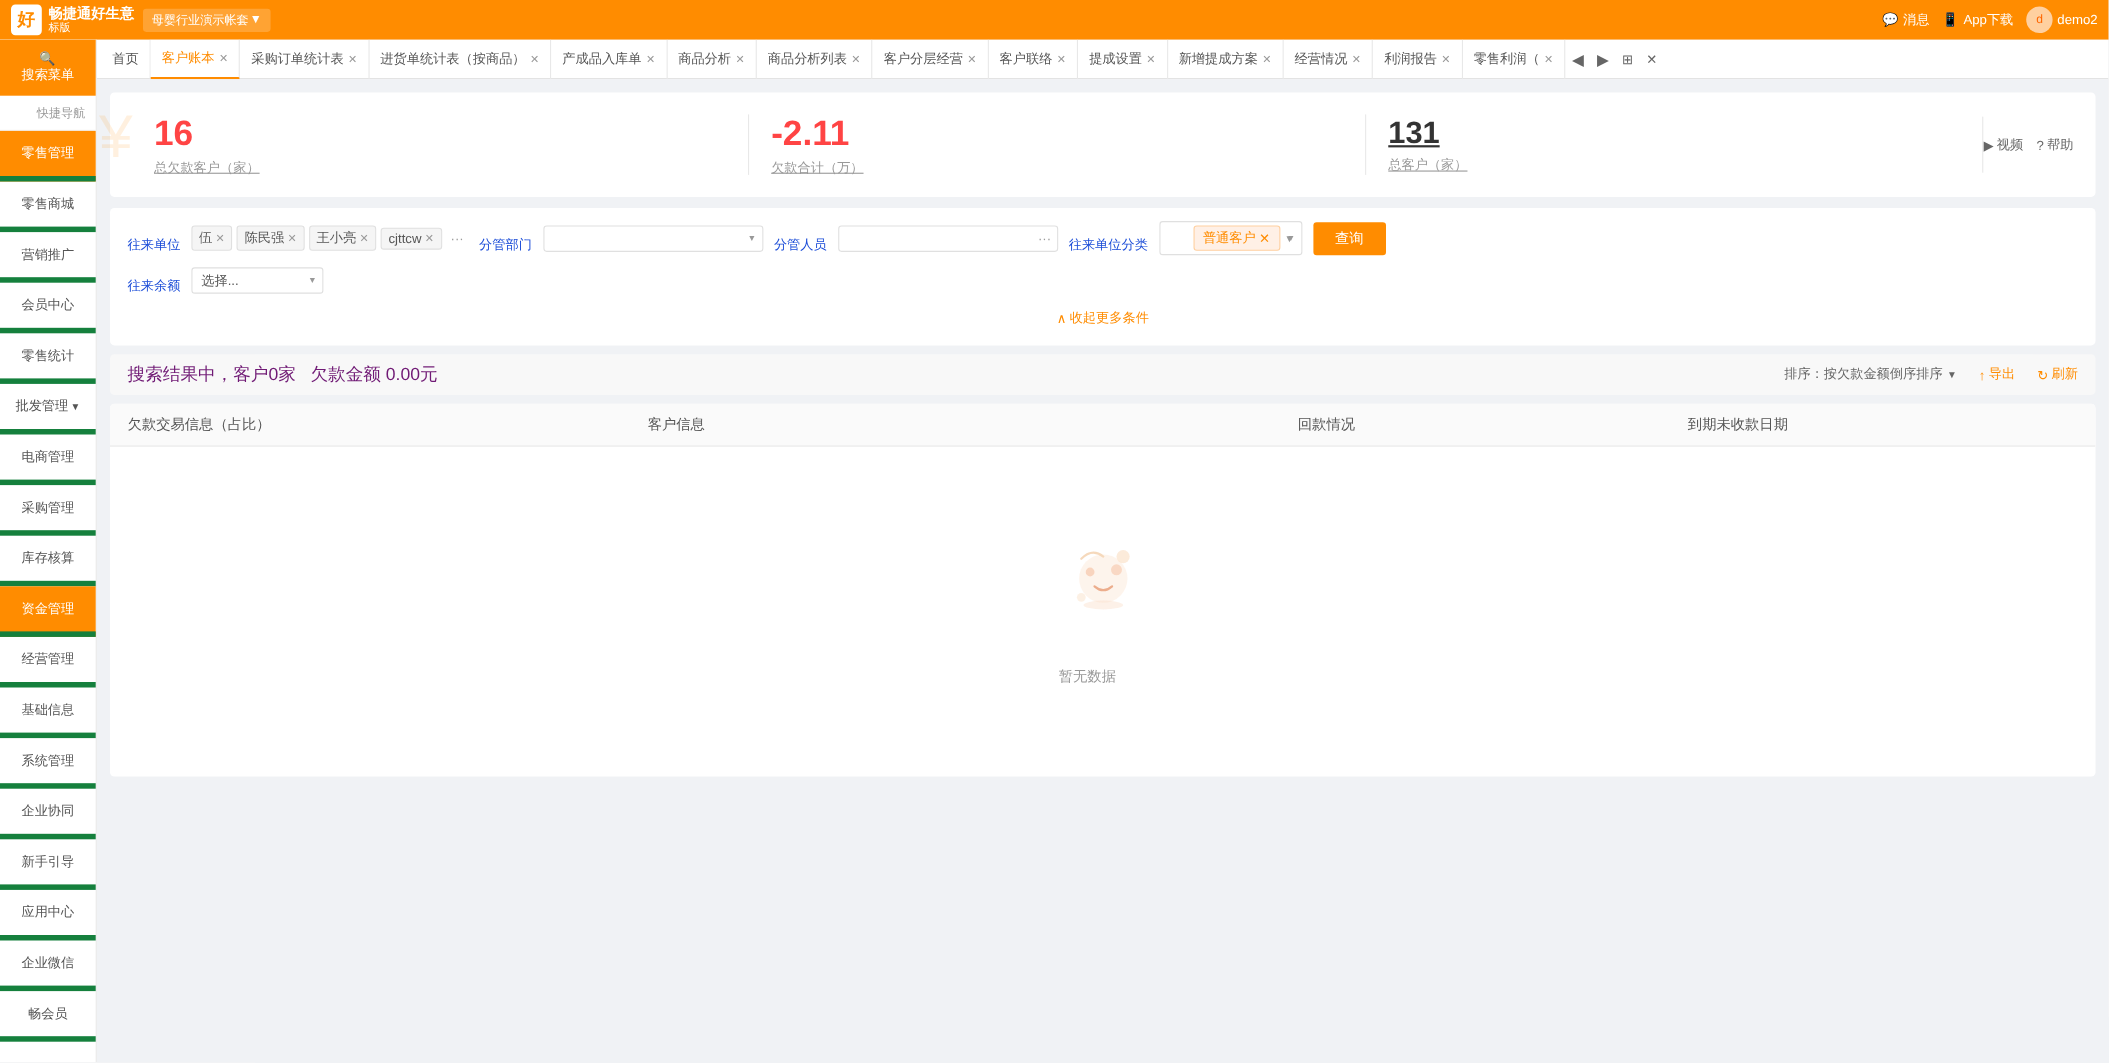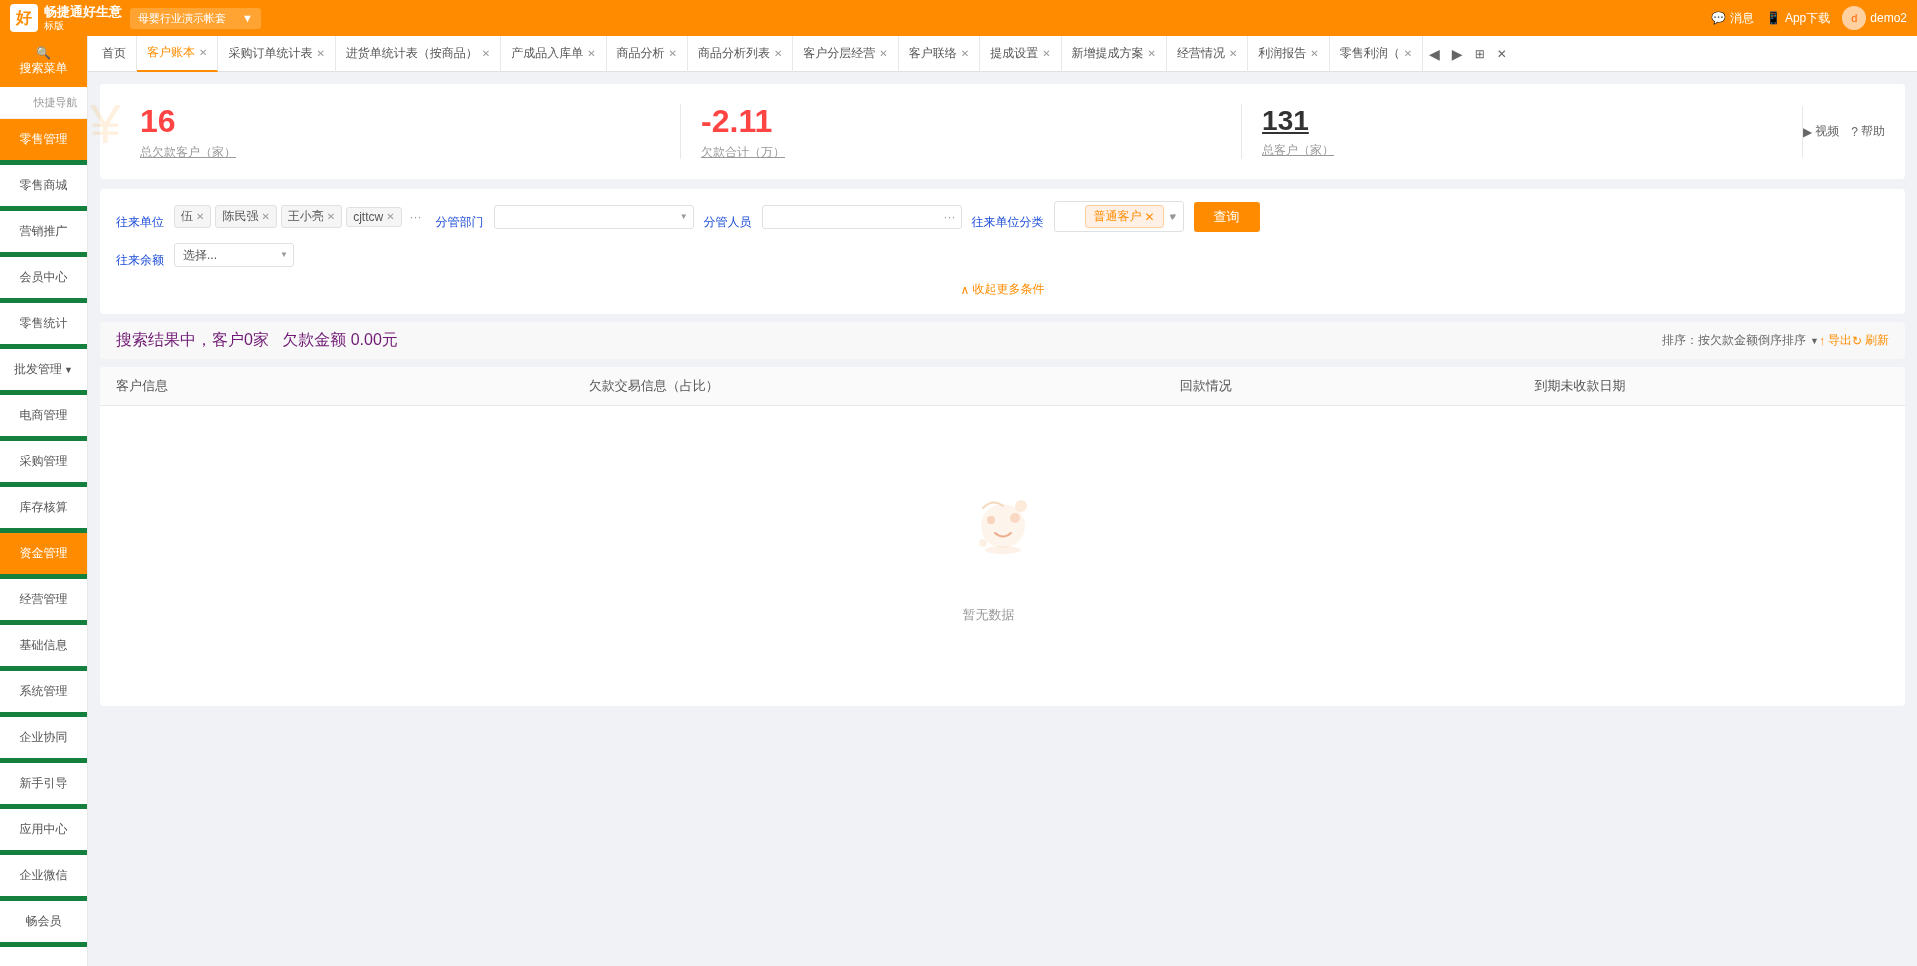--- a/index.html
+++ b/index.html
@@ -13,21 +13,21 @@
     .content-area { flex: 1; display: flex; flex-direction: column; overflow: hidden; }
     .tab-bar { background: #fff; border-bottom: 1px solid #e0e0e0; display: flex; align-items: center; height: 36px; flex-shrink: 0; padding-left: 4px; }
     .page-content { flex: 1; overflow-y: auto; padding: 12px; background: #f0f2f5; }
 
     
     .top-bar-left { display: flex; align-items: center; gap: 8px; }
     .logo-area { display: flex; align-items: center; gap: 6px; }
     .logo-icon { width: 28px; height: 28px; background: #fff; border-radius: 4px; display: flex; align-items: center; justify-content: center; font-size: 16px; color: #ff8c00; font-weight: bold; }
     .logo-text { color: #fff; font-size: 13px; font-weight: bold; line-height: 1.2; }
     .logo-sub { font-size: 10px; font-weight: normal; }
-    .dropdown-btn { color: #fff; font-size: 11px; background: rgba(255,255,255,0.2); border: none; padding: 3px 8px; border-radius: 3px; cursor: pointer; display: flex; align-items: center; gap: 16px; }
+    .dropdown-btn { color: #fff; font-size: 11px; background: rgba(255,255,255,0.2); border: none; padding: 3px 8px; border-radius: 3px; cursor: pointer; display: flex; align-items: center; gap: 1px; }
     .top-bar-right { display: flex; align-items: center; gap: 12px; }
     .top-right-item { color: #fff; font-size: 12px; display: flex; align-items: center; gap: 4px; cursor: pointer; }
     .avatar { width: 24px; height: 24px; border-radius: 50%; background: #ffd0a0; display: flex; align-items: center; justify-content: center; font-size: 11px; color: #ff6600; }
 
     
     .sidebar-search { background: #ff8c00; color: #fff; text-align: center; padding: 10px 5px; font-size: 12px; cursor: pointer; }
     .sidebar-nav-item { color: #555; font-size: 12px; text-align: center; padding: 12px 5px; cursor: pointer; border-bottom: 5px solid #15803d; }
     .sidebar-nav-item.active { background: #ff8c00; color: #fff; }
     .sidebar-nav-item.has-sub { display: flex; align-items: center; justify-content: center; gap: 2px; }
     .sidebar-separator { height: 1px; background: #f0f0f0; }
@@ -60,21 +60,21 @@
     .filter-select { border: 1px solid #e0e0e0; border-radius: 3px; padding: 4px 24px 4px 8px; font-size: 12px; color: #555; background: #fff; appearance: none; cursor: pointer; min-width: 120px; position: relative; }
     .filter-select-wrap { position: relative; display: inline-flex; align-items: center; }
     .filter-select-wrap::after { content: '▼'; position: absolute; right: 6px; font-size: 8px; color: #999; pointer-events: none; }
     .filter-select-lg { min-width: 200px; border: 1px solid #e0e0e0; border-radius: 3px; padding: 4px 24px 4px 8px; font-size: 12px; color: #555; background: #fff; appearance: none; }
     .toggle-more { color: #ff8c00; font-size: 12px; cursor: pointer; display: flex; align-items: center; gap: 3px; justify-content: center; padding: 4px; }
     .query-btn { background: #ff8c00; color: #fff; border: none; border-radius: 3px; padding: 6px 20px; font-size: 13px; cursor: pointer; }
 
     
     .result-bar { display: flex; align-items: center; justify-content: space-between; padding: 8px 16px; background: #f8f8f8; margin-bottom: 8px; border-radius: 4px; }
     .result-info { font-size: 16px; color: #701a75; }
-    .result-actions { display: flex; align-items: center; gap: 0; font-size: 12px; color: #666; }
+    .result-actions { display: flex; align-items: center; gap: 20px; font-size: 12px; color: #666; }
     .sort-select { display: flex; align-items: center; gap: 4px; }
     .action-btn { color: #ff8c00; cursor: pointer; display: flex; align-items: center; gap: 3px; }
 
     
     .data-table { background: #fff; border-radius: 4px; overflow: hidden; }
     .table-header { display: grid; grid-template-columns: 2fr 2.5fr 1.5fr 1.5fr; padding: 10px 16px; background: #fafafa; border-bottom: 1px solid #e8e8e8; font-size: 13px; color: #555; font-weight: 500; }
     .table-body { min-height: 300px; display: flex; flex-direction: column; align-items: center; justify-content: center; }
     .empty-state { display: flex; flex-direction: column; align-items: flex-start; gap: 24px; padding: 40px; }
     .empty-icon { font-size: 60px; opacity: 0.6; }
     .empty-text { font-size: 13px; color: #999; }
@@ -363,22 +363,22 @@
             </div>
             <div class="action-btn">
               <span>↻</span>
               <span>刷新</span>
             </div>
           </div>
         </div>
 
         <div class="data-table">
           <div class="table-header">
+            <div>欠款交易信息（占比）</div>
             <div>客户信息</div>
-            <div>欠款交易信息（占比）</div>
             <div>回款情况</div>
             <div>到期未收款日期</div>
           </div>
           <div class="table-body">
             <div class="empty-state">
               <div class="empty-icon">
                 
                 <svg width="80" height="80" viewBox="0 0 80 80" fill="none" xmlns="http://www.w3.org/2000/svg">
                   <circle cx="40" cy="38" r="22" fill="#fde8d8" opacity="0.8"></circle>
                   <ellipse cx="40" cy="62" rx="18" ry="4" fill="#f5c6a0" opacity="0.4"></ellipse>

